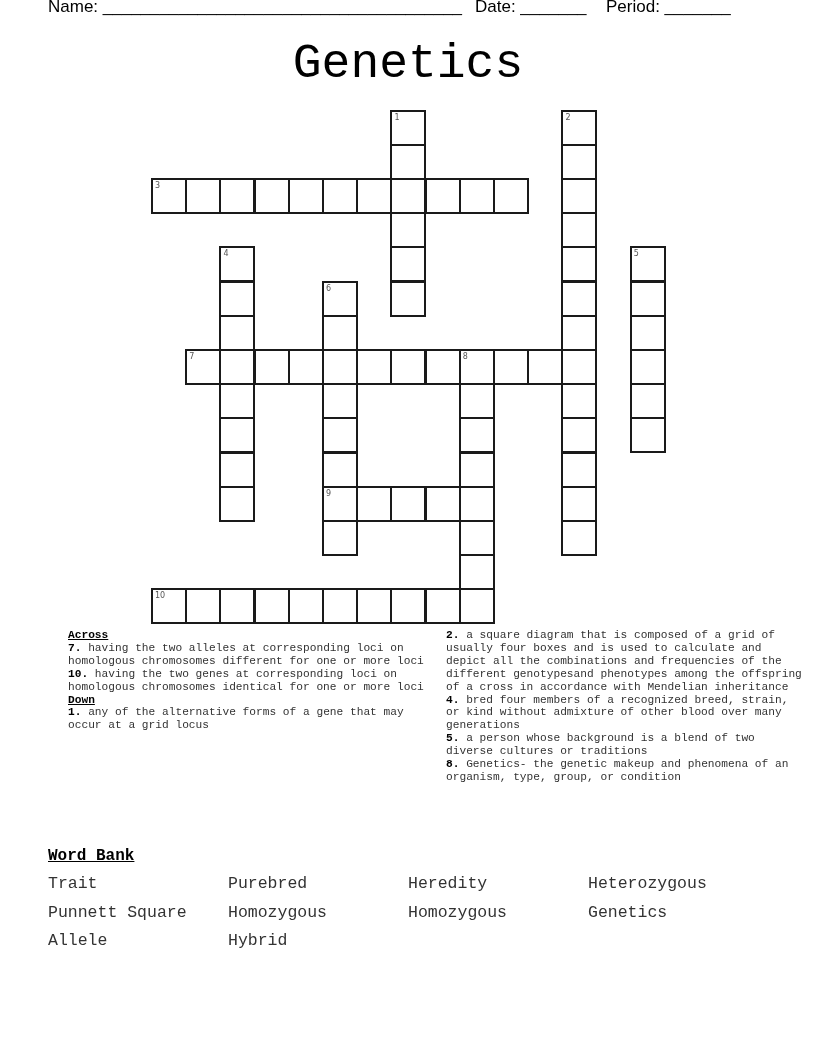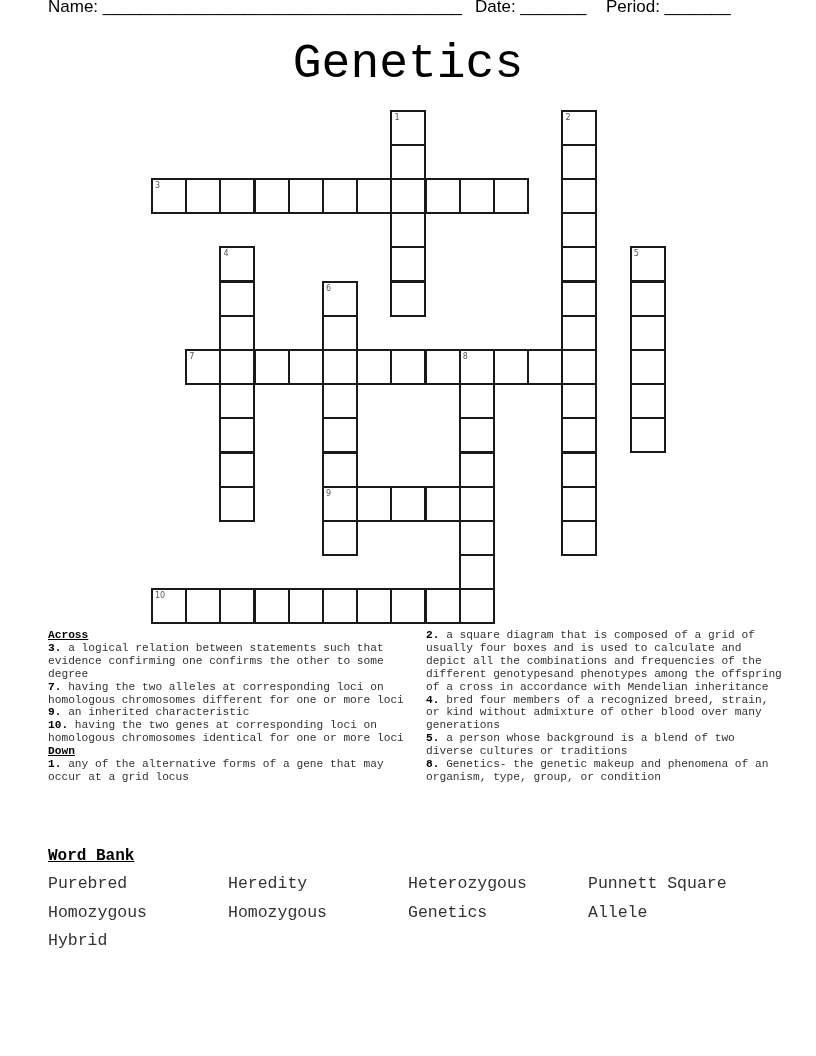--- a/index.html
+++ b/index.html
@@ -19,20 +19,21 @@
     border: 2px solid #1a1a1a; background: #fff;
   }
   .cell .num {
     position: absolute; top: 1px; left: 2px;
     font-family: "DejaVu Sans", sans-serif; font-size: 8px; color: #555; line-height: 9px;
   }
   .clues {
     position: absolute; top: 629px;
     font-family: "Liberation Mono", monospace; font-size: 11.2px; line-height: 12.9px;
     color: #333;
+    margin-left: 20px;
   }
   .clues.left { left: 48px; width: 358px; }
   .clues.right { left: 426px; width: 362px; }
   .clue-head { font-weight: bold; text-decoration: underline; color: #000; }
   .clue { margin: 0; }
   .clue b { color: #000; }
   .wordbank-title {
     position: absolute; top: 847px; left: 48px;
     font-family: "Liberation Mono", monospace; font-size: 16px; font-weight: bold;
     text-decoration: underline;
@@ -152,37 +153,36 @@
     <div class="cell" style="left: 253.6px; top: 588.4px;"></div>
     <div class="cell" style="left: 287.8px; top: 588.4px;"></div>
     <div class="cell" style="left: 322px; top: 588.4px;"></div>
     <div class="cell" style="left: 356.2px; top: 588.4px;"></div>
     <div class="cell" style="left: 390.4px; top: 588.4px;"></div>
     <div class="cell" style="left: 424.6px; top: 588.4px;"></div>
   </div>
 
 <div class="clues left">
   <div class="clue-head">Across</div>
-  <div class="clue"><b>3.</b><span> a logical relation between statements such that evidence confirming one confirms the other to some degree</span></div>
   <div class="clue"><b>7.</b><span> having the two alleles at corresponding loci on homologous chromosomes different for one or more loci</span></div>
-  <div class="clue"><b>9.</b><span> an inherited characteristic</span></div>
   <div class="clue"><b>10.</b><span> having the two genes at corresponding loci on homologous chromosomes identical for one or more loci</span></div>
   <div class="clue-head">Down</div>
   <div class="clue"><b>1.</b><span> any of the alternative forms of a gene that may occur at a grid locus</span></div>
 </div>
 
 <div class="clues right">
   <div class="clue"><b>2.</b><span> a square diagram that is composed of a grid of usually four boxes and is used to calculate and depict all the combinations and frequencies of the different genotypesand phenotypes among the offspring of a cross in accordance with Mendelian inheritance</span></div>
   <div class="clue"><b>4.</b><span> bred four members of a recognized breed, strain, or kind without admixture of other blood over many generations</span></div>
   <div class="clue"><b>5.</b><span> a person whose background is a blend of two diverse cultures or traditions</span></div>
   <div class="clue"><b>8.</b><span> Genetics- the genetic makeup and phenomena of an organism, type, group, or condition</span></div>
 </div>
 
 <div class="wordbank-title">Word Bank</div>
 <div class="wordbank">
+  <span>Trait</span>
   <span>Purebred</span>
   <span>Heredity</span>
   <span>Heterozygous</span>
   <span>Punnett Square</span>
   <span>Homozygous</span>
   <span>Homozygous</span>
   <span>Genetics</span>
   <span>Allele</span>
   <span>Hybrid</span>
 </div>

